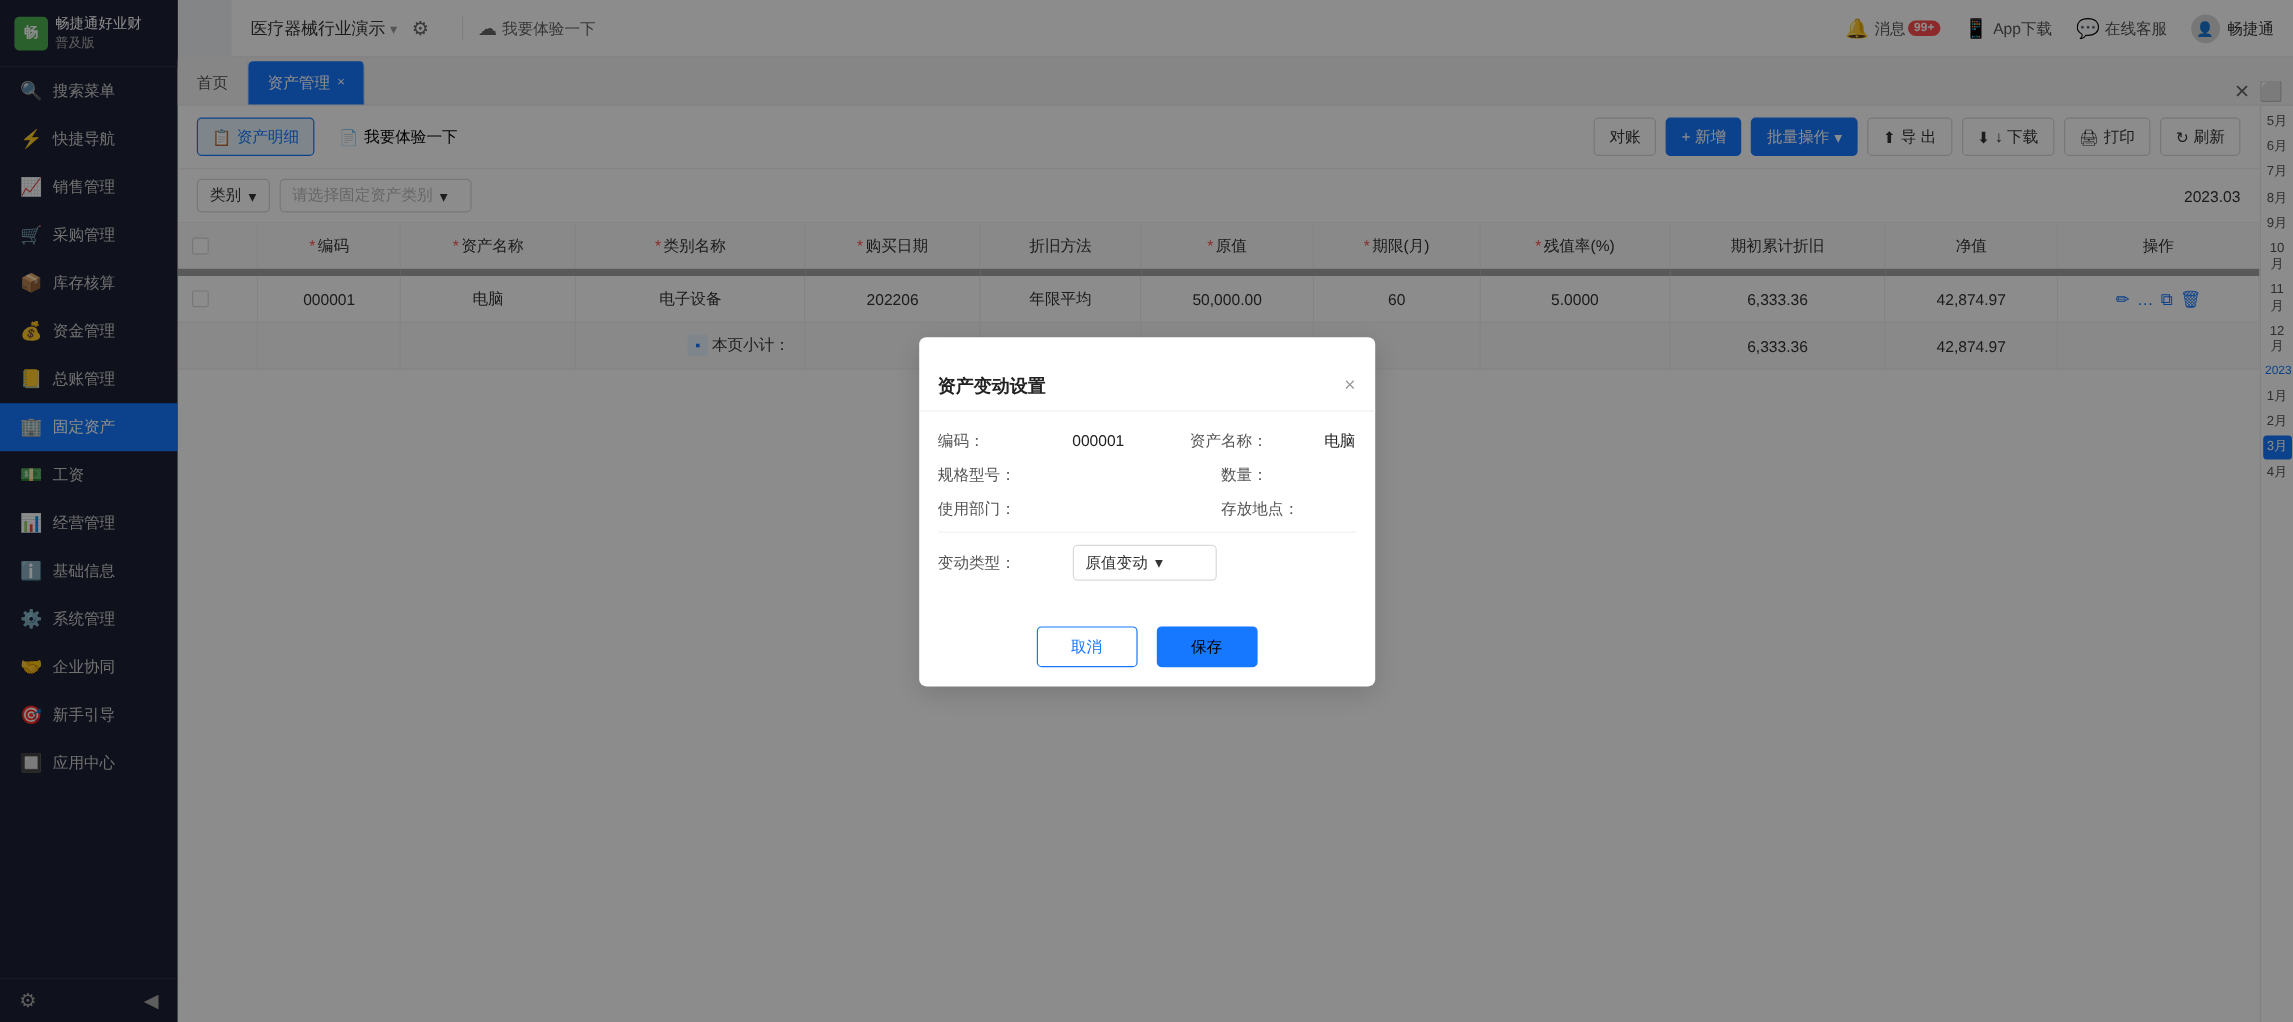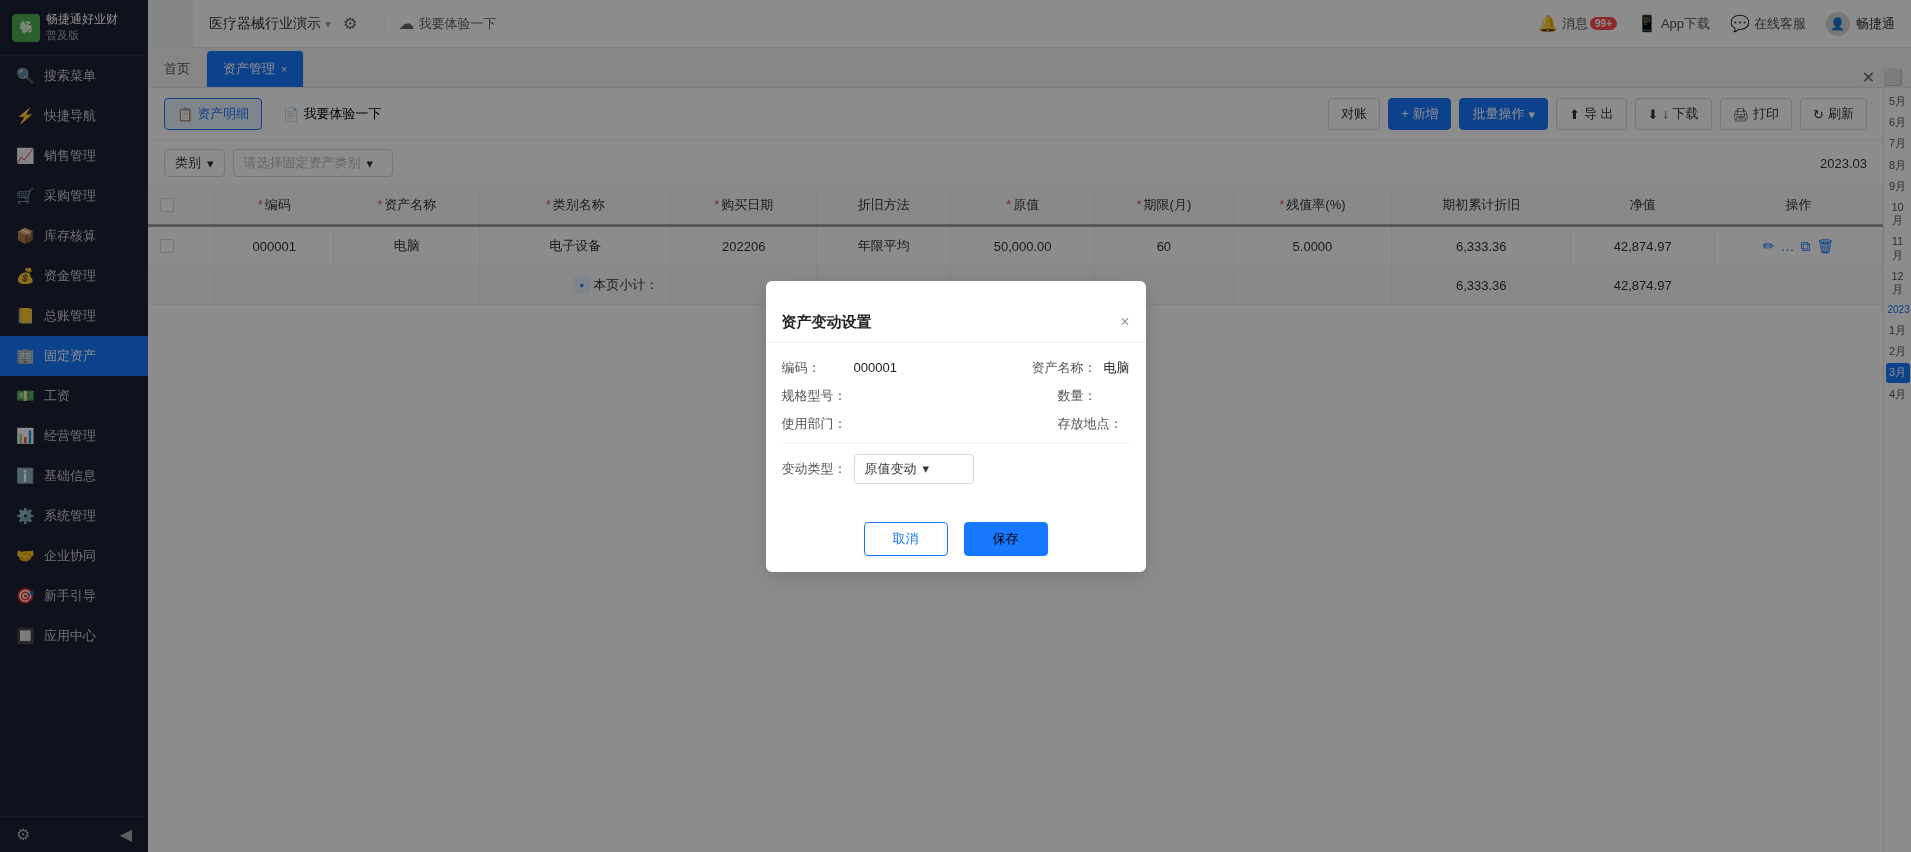--- a/index.html
+++ b/index.html
@@ -222,21 +222,21 @@
       flex: 1;
       overflow: auto;
     }
     .data-table {
       width: 100%;
       border-collapse: collapse;
       font-size: 13px;
     }
     .data-table th {
       background: #fafafa;
-      border-bottom: 3px solid #a3a3a3;
+      border-bottom: 6px solid #a3a3a3;
       border-right: 1px solid #f0f0f0;
       padding: 10px 12px;
       font-weight: 500;
       color: #333;
       white-space: nowrap;
     }
     .data-table td {
       border-bottom: 1px solid #f0f0f0;
       border-right: 1px solid #f0f0f0;
       padding: 10px 12px;
@@ -316,20 +316,21 @@
     }
     .modal-title { font-size: 15px; font-weight: 600; color: #222; }
     .modal-close { font-size: 16px; color: #999; cursor: pointer; }
     .modal-body { padding: 16px; }
     .modal-row {
       display: flex;
       align-items: center;
       margin-bottom: 10px;
       font-size: 13px;
       color: #333;
+      gap: 40px;
     }
     .modal-label { min-width: 72px; color: #555; }
     .modal-value { color: #222; }
     .modal-divider { border: none; border-top: 1px solid #f0f0f0; margin: 10px 0; }
     .modal-select {
       border: 1px solid #d9d9d9;
       border-radius: 4px;
       padding: 5px 10px;
       font-size: 13px;
       background: #fff;

